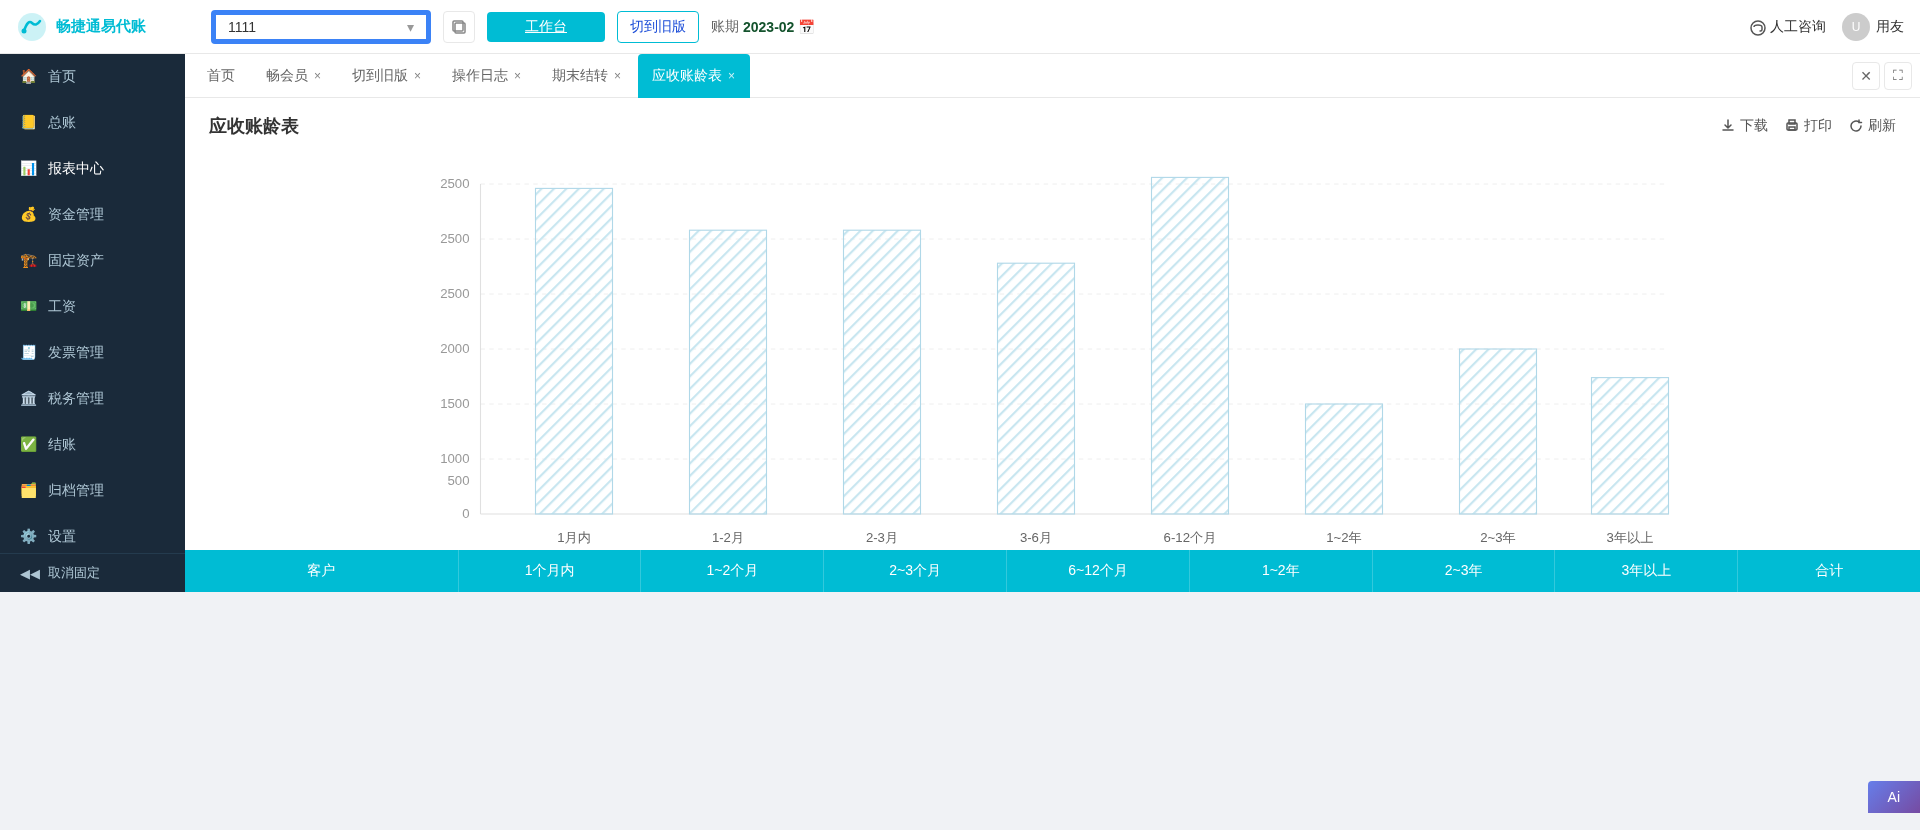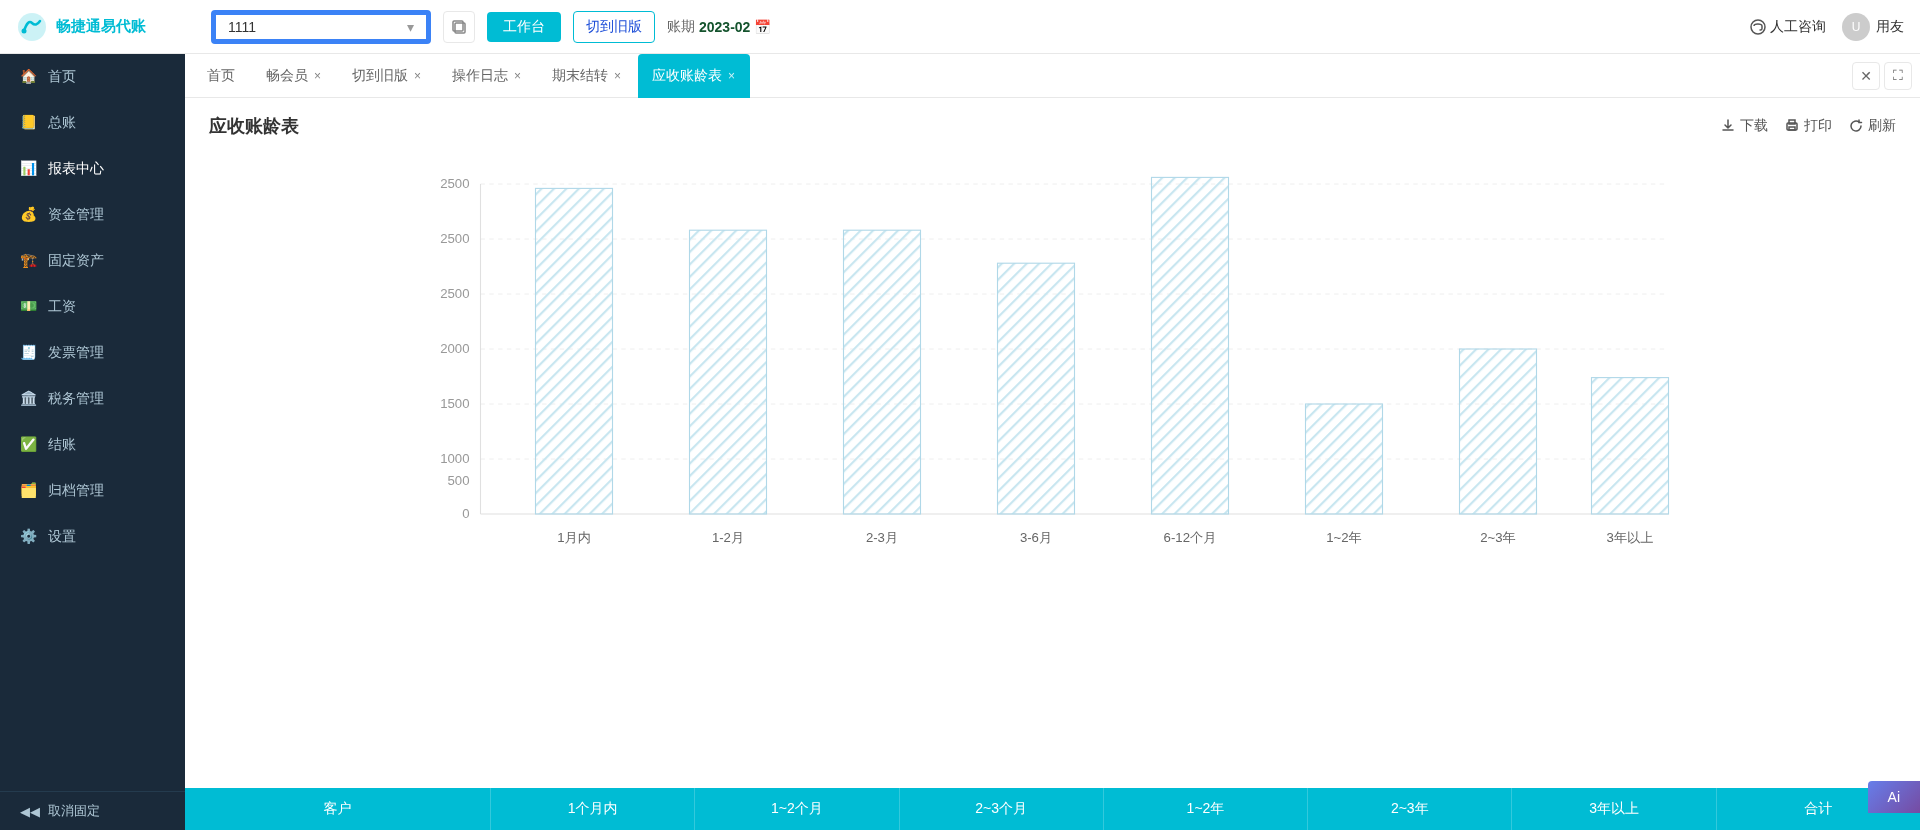--- a/index.html
+++ b/index.html
@@ -1,41 +1,41 @@
 <!DOCTYPE html>
 <html><head>
   <meta charset="utf-8">
   <style>
     * { box-sizing: border-box; margin: 0; padding: 0; }
     body { font-family: 'Microsoft YaHei', Arial, sans-serif; background: #f0f2f5; font-size: 14px; overflow: hidden; }
 
     
-    .app-wrapper { display: flex; flex-direction: column; height: 830px; width: 1920px; border-radius: 23px; }
+    .app-wrapper { display: flex; flex-direction: column; height: 592px; width: 1920px; border-radius: 23px; }
     .top-bar { display: flex; align-items: center; background: #fff; height: 54px; border-bottom: 1px solid #e8e8e8; padding: 0 16px; flex-shrink: 0; }
     .main-area { display: flex; flex: 1; overflow: hidden; }
     .sidebar { width: 185px; background: #1a2a3a; flex-shrink: 0; display: flex; flex-direction: column; }
     .content-area { flex: 1; display: flex; flex-direction: column; overflow: hidden; background: #f0f2f5; }
     .tab-bar { background: #fff; display: flex; align-items: center; height: 44px; border-bottom: 1px solid #e8e8e8; padding: 0 8px; flex-shrink: 0; }
     .page-content { flex: 1; overflow: auto; background: #fff; margin: 0; }
 
     
     .logo-area { display: flex; align-items: center; width: 185px; flex-shrink: 0; padding-left: 0; }
     .logo-icon { width: 32px; height: 32px; margin-right: 8px; }
     .logo-text { color: #00bcd4; font-size: 15px; font-weight: bold; }
     .company-selector { display: flex; align-items: center; border: 5px solid #3b82f6; border-radius: 4px; padding: 4px 12px; min-width: 220px; cursor: pointer; background: #fff; margin-left: 10px; }
     .company-name { font-size: 14px; color: #333; flex: 1; }
     .chevron-down { color: #999; margin-left: 8px; }
     .copy-btn { margin-left: 12px; width: 32px; height: 32px; border: 1px solid #e8e8e8; border-radius: 4px; display: flex; align-items: center; justify-content: center; cursor: pointer; background: #fff; color: #666; }
-    .workbench-btn { margin-left: 12px; background: #00bcd4; color: #fff; border: none; border-radius: 4px; padding: 6px 16px; font-size: 14px; cursor: pointer; }
+    .workbench-btn { margin-left: 12px; background: #00bcd4; color: #fff; border: none; border-radius: 4px; padding: 6px 38px; font-size: 14px; cursor: pointer; text-decoration: underline; }
     .switch-btn { margin-left: 12px; border: 1px solid #00bcd4; color: #1d4ed8; background: #fff; border-radius: 4px; padding: 6px 12px; font-size: 14px; cursor: pointer; }
     .period-label { margin-left: 12px; color: #666; font-size: 14px; }
     .period-value { color: #14532d; font-weight: bold; margin-left: 4px; }
     .cal-icon { color: #00bcd4; margin-left: 4px; cursor: pointer; }
     .top-right { margin-left: auto; display: flex; align-items: center; gap: 16px; }
-    .consult-btn { display: flex; align-items: center; gap: 4px; color: #333; cursor: pointer; font-size: 14px; }
+    .consult-btn { display: flex; align-items: flex-end; gap: 4px; color: #333; cursor: pointer; font-size: 14px; }
     .user-btn { display: flex; align-items: center; gap: 6px; color: #333; cursor: pointer; font-size: 14px; }
     .user-avatar { width: 28px; height: 28px; border-radius: 50%; background: #ccc; display: flex; align-items: center; justify-content: center; color: #fff; font-size: 12px; }
 
     
     .sidebar-item { display: flex; align-items: center; padding: 14px 20px; color: #aec6d4; cursor: pointer; gap: 10px; font-size: 14px; }
     .sidebar-item.active { color: #fff; }
     .sidebar-item .s-icon { width: 18px; height: 18px; flex-shrink: 0; }
     .sidebar-bottom { margin-top: auto; padding: 10px 20px; border-top: 1px solid #243b4e; display: flex; align-items: center; gap: 8px; color: #aec6d4; font-size: 13px; cursor: pointer; }
     .sidebar-scroll { flex: 1; overflow-y: auto; }
     .sidebar-scroll::-webkit-scrollbar { width: 4px; }
@@ -294,20 +294,21 @@
             <text x="1125" y="345" text-anchor="middle" font-size="12" fill="#666">3年以上</text>
           </svg>
         </div>
       </div>
 
       <div class="table-header" id="table-header-row">
       <div class="th-cell">客户</div>
           <div class="th-cell">1个月内</div>
           <div class="th-cell">1~2个月</div>
           <div class="th-cell">2~3个月</div>
+          <div class="th-cell">6~12个月</div>
           <div class="th-cell">1~2年</div>
           <div class="th-cell">2~3年</div>
           <div class="th-cell">3年以上</div>
           <div class="th-cell">合计</div>
         </div>
     </div>
   </div>
 </div>
 
 <div class="ai-badge">Ai</div>

